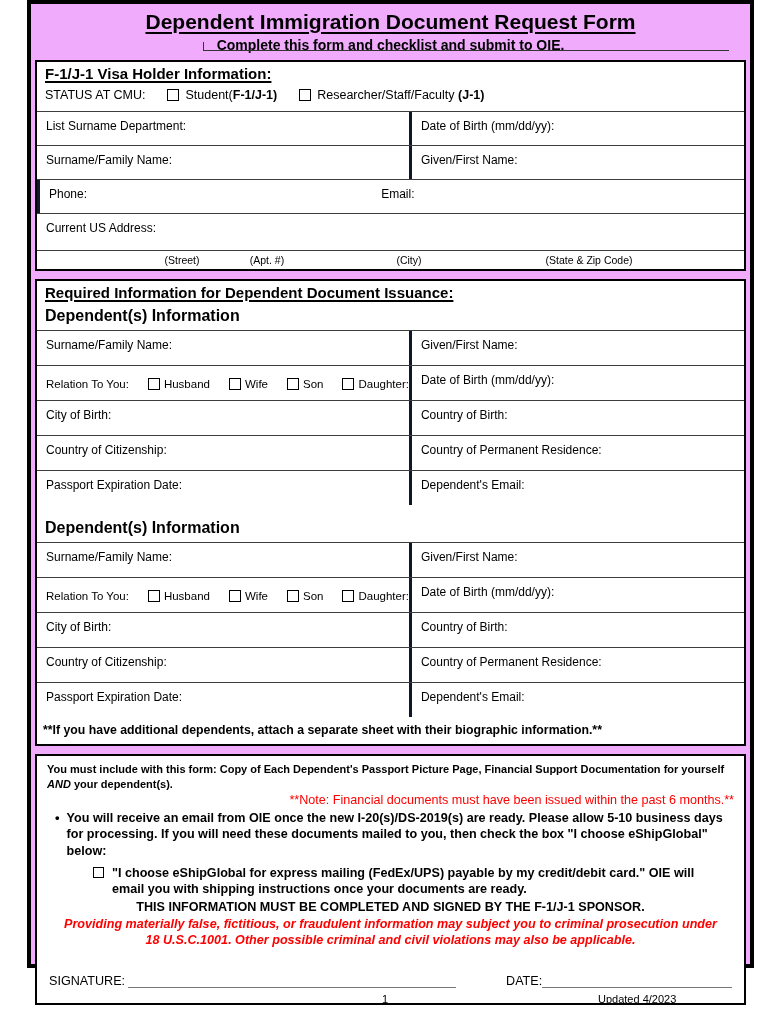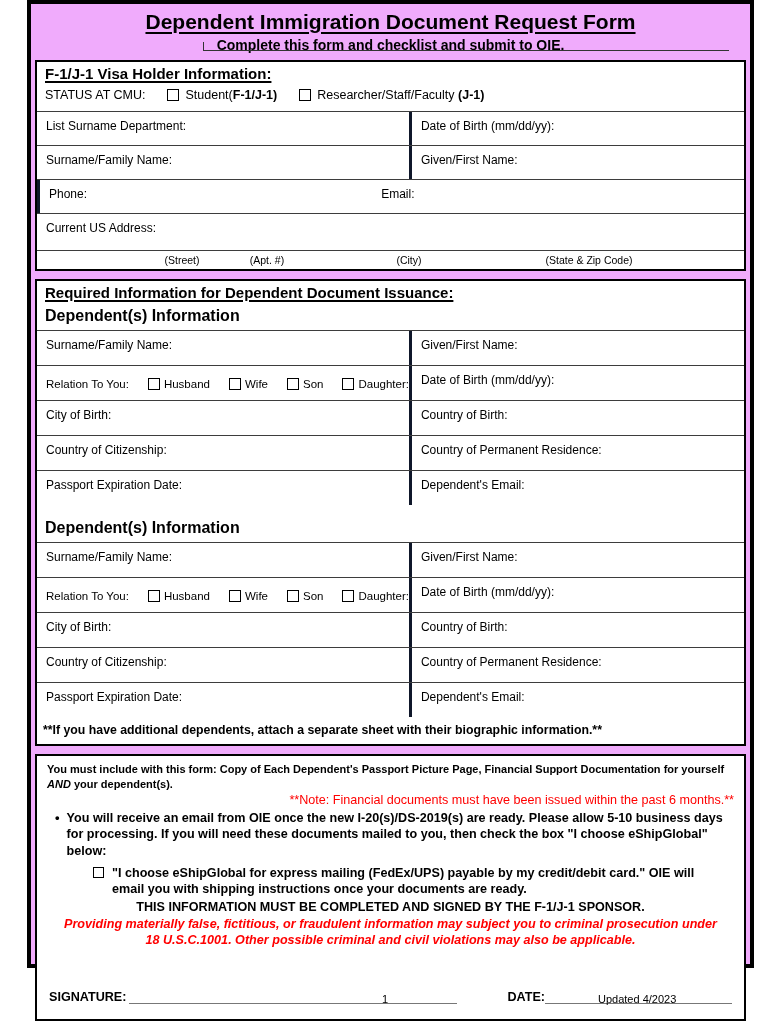--- a/index.html
+++ b/index.html
@@ -55,22 +55,22 @@
   .note-red { color: #ff0000; text-align: right; font-weight: 400; font-size: 12.6px; margin-top: 2px; }
   .bullet { display: flex; gap: 7px; font-weight: 700; font-size: 12.6px; line-height: 1.3;
             padding-left: 8px; margin-top: 3px; }
   .bullet .dot { font-size: 13px; line-height: 1.3; }
   .eship { display: flex; gap: 8px; margin: 6px 6px 2px 46px; font-weight: 700;
            font-size: 12.6px; line-height: 1.3; }
   .eship .cb { margin-top: 2px; width: 11px; height: 11px; }
   .sponsor { text-align: center; font-weight: 700; font-size: 12.6px; margin-top: 0; }
   .warning { text-align: center; font-weight: 700; font-style: italic; font-size: 12.6px;
              color: #ff0000; margin: 2px auto 0; width: 96%; line-height: 1.3; }
-  .sig-row { display: flex; align-items: flex-end; margin: 40px 2px 7px 2px;
-             font-size: 12.6px; font-weight: 700; }
+  .sig-row { display: flex; align-items: flex-end; margin: 24px 2px 7px 2px;
+             font-size: 12.6px; font-weight: 400; }
   .sig-label, .date-label { white-space: nowrap; }
   .sig-line { width: 328px; border-bottom: 1.4px solid #777; height: 15px; margin-left: 3px; }
   .sig-spacer { width: 50px; }
   .date-line { flex: 1; border-bottom: 1.4px solid #777; height: 15px; }
 
   .footer { position: absolute; left: 0; top: 993px; width: 770px; font-size: 11px; height: 16px; }
   .page-num { position: absolute; left: 0; right: 0; text-align: center; }
   .updated { position: absolute; left: 598px; }
 </style>
 </head>

